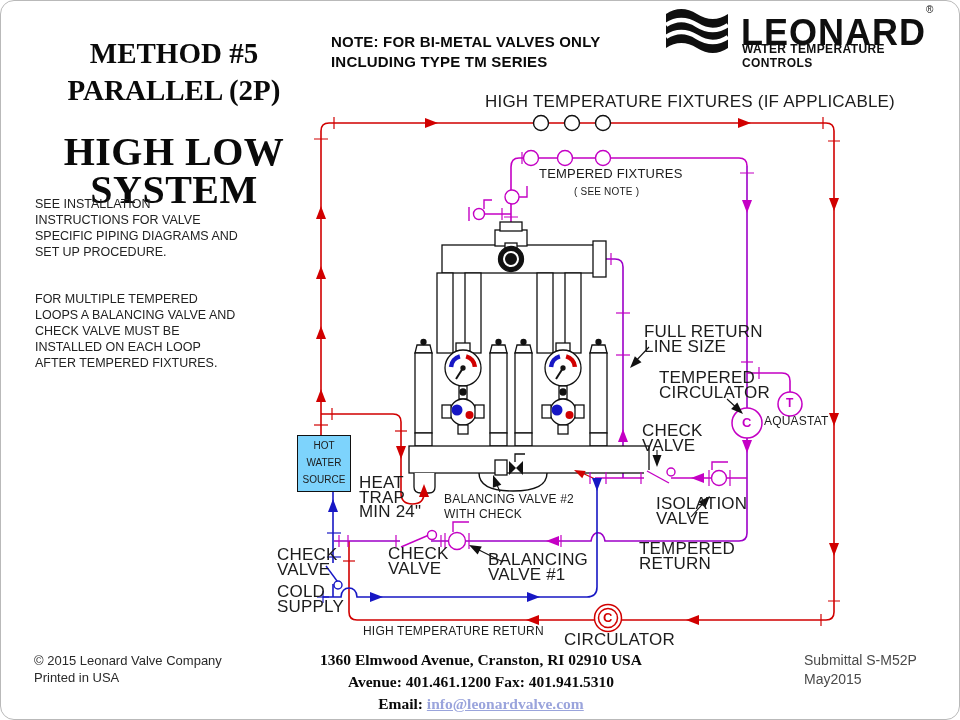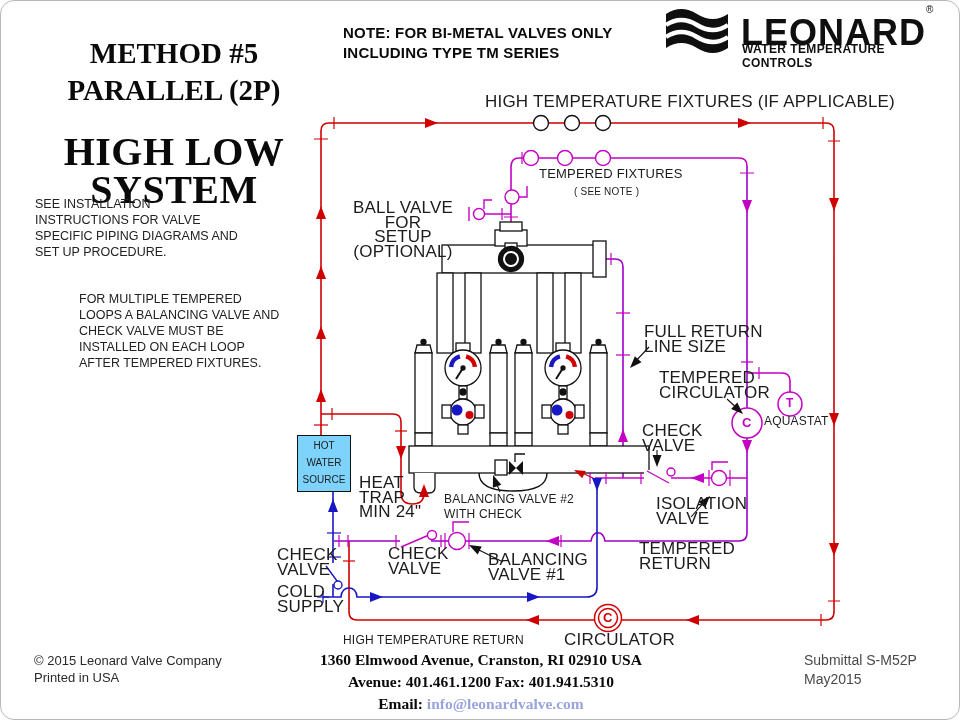--- a/index.html
+++ b/index.html
@@ -3,37 +3,37 @@
 <meta charset="utf-8">
 <style>
   html,body{margin:0;padding:0;background:#fff;}
   .page{position:relative;width:958px;height:718px;border:1px solid #b9b9b9;border-radius:14px;background:#fff;overflow:hidden;font-family:"Liberation Sans",sans-serif;}
   .abs{position:absolute;}
   svg{position:absolute;left:0;top:0;}
   .title-block{left:6px;top:8px;width:334px;text-align:center;font-family:"Liberation Serif",serif;font-weight:bold;color:#0a0a0a;}
   .title-l1{font-size:29px;line-height:37px;margin-top:26px;}
   .title-l2{font-size:29px;line-height:37px;}
   .title-l3{font-size:40px;line-height:38px;letter-spacing:.5px;margin-top:24px;}
-  .note{left:330px;top:22px;font-size:15px;font-weight:bold;color:#0a0a0a;line-height:20px;white-space:pre-line;letter-spacing:.2px;margin-left:12px;}
+  .note{left:330px;top:31px;font-size:15px;font-weight:bold;color:#0a0a0a;line-height:20px;white-space:pre-line;letter-spacing:.2px;}
   .instr{left:34px;top:179px;width:250px;font-size:12.5px;color:#222;line-height:16px;white-space:pre-line;}
-  .instr .p2{margin-top:15px;margin-left:44px;}
+  .instr .p2{margin-top:15px;}
   .logo{left:664px;top:6px;width:292px;height:52px;}
   .logo-brand{left:740px;top:14px;font-size:36px;font-weight:bold;letter-spacing:1px;color:#0f0f0f;line-height:36px;}
   .logo-reg{left:925px;top:3px;font-size:10px;color:#0f0f0f;}
   .logo-tag{left:741px;top:41px;font-size:12px;font-weight:bold;letter-spacing:.4px;color:#0f0f0f;}
   .lbl{position:absolute;font-size:17px;color:#1c1c1c;line-height:14.5px;white-space:pre-line;letter-spacing:.2px;}
   .lbl.big{font-size:12px;}
   .lbl.ctr{text-align:center;}
   .hws-box{left:296px;top:434px;width:52px;height:54px;border:1.4px solid #111;text-align:center;font-size:10px;line-height:17px;color:#1c1c1c;padding-top:1px;background:#7dd3fc;}
   .sym{position:absolute;font-weight:bold;font-size:13px;}
   .sym.mag{color:var(--tempered);}
   .sym.hot{color:var(--hot);}
   .footer-copy{left:33px;top:651px;font-size:13px;color:#2a2a2a;line-height:17px;white-space:pre-line;}
   .footer-center{left:270px;top:648px;width:420px;text-align:center;font-family:"Liberation Serif",serif;font-weight:bold;font-size:15.5px;color:#0a0a0a;line-height:22px;}
-  .footer-center .email-link{color:var(--link);font-weight:bold;}
+  .footer-center .email-link{color:var(--link);text-decoration:underline;font-weight:bold;}
   .footer-right{left:803px;top:650px;font-size:14px;color:#4a4a4a;line-height:19px;white-space:pre-line;}
 </style>
 </head>
 <body>
 
 <div class="page">
 
   <svg width="958" height="718" viewBox="0 0 958 718">
 
     <g fill="none" stroke-width="1.6">
@@ -304,22 +304,20 @@
     <div class="p2">FOR MULTIPLE  TEMPERED
 LOOPS A BALANCING  VALVE AND
 CHECK VALVE MUST BE
 INSTALLED  ON EACH LOOP
 AFTER TEMPERED  FIXTURES.</div>
   </div>
 
   <div class="lbl" style="left:484px;top:94px;">HIGH TEMPERATURE FIXTURES (IF APPLICABLE)</div>
   <div class="lbl" style="left:538px;top:166px;font-size:13px;">TEMPERED FIXTURES</div>
   <div class="lbl" style="left:573px;top:184px;font-size:10px;">( SEE NOTE )</div>
-  <div class="lbl ctr" style="left:345px;top:200px;width:114px;">BALL VALVE FOR
-SETUP (OPTIONAL)</div>
   <div class="lbl" style="left:643px;top:324px;">FULL RETURN
 LINE SIZE</div>
   <div class="lbl" style="left:658px;top:370px;">TEMPERED
 CIRCULATOR</div>
   <div class="lbl big" style="left:763px;top:413px;">AQUASTAT</div>
   <div class="lbl" style="left:641px;top:423px;">CHECK
 VALVE</div>
   <div class="lbl" style="left:655px;top:496px;">ISOLATION
 VALVE</div>
   <div class="lbl" style="left:638px;top:541px;">TEMPERED
@@ -333,21 +331,21 @@
   <div class="lbl big" style="left:443px;top:491px;">BALANCING VALVE #2
 WITH CHECK</div>
   <div class="lbl" style="left:387px;top:546px;">CHECK
 VALVE</div>
   <div class="lbl" style="left:487px;top:552px;">BALANCING
 VALVE #1</div>
   <div class="lbl" style="left:276px;top:547px;">CHECK
 VALVE</div>
   <div class="lbl" style="left:276px;top:584px;">COLD
 SUPPLY</div>
-  <div class="lbl big" style="left:342px;top:623px;margin-top:9px;">HIGH TEMPERATURE RETURN</div>
+  <div class="lbl big" style="left:362px;top:623px;">HIGH TEMPERATURE RETURN</div>
   <div class="lbl" style="left:563px;top:632px;">CIRCULATOR</div>
 
   <div class="sym mag" style="left:741px;top:414px;">C</div>
   <div class="sym mag" style="left:785px;top:395px;font-size:12px;">T</div>
   <div class="sym hot" style="left:602px;top:609px;">C</div>
 
   <div class="abs footer-copy">© 2015 Leonard  Valve Company
 Printed in USA</div>
   <div class="abs footer-center">
     <div>1360 Elmwood Avenue, Cranston, RI 02910 USA</div>

